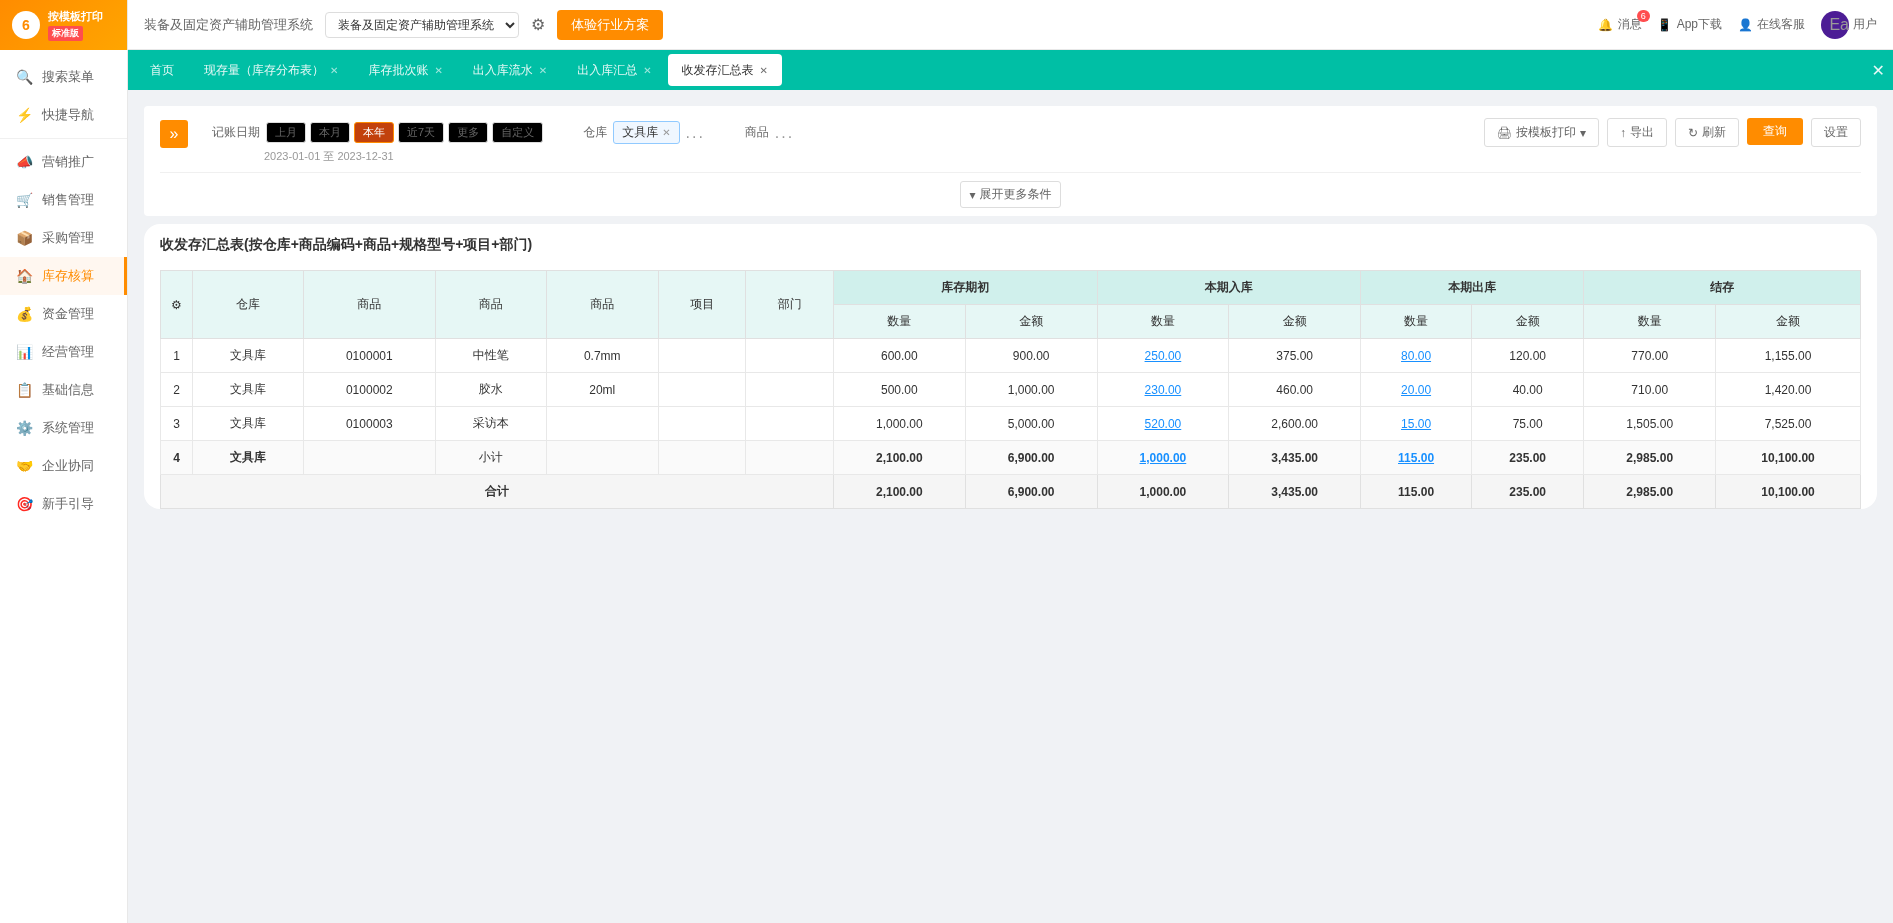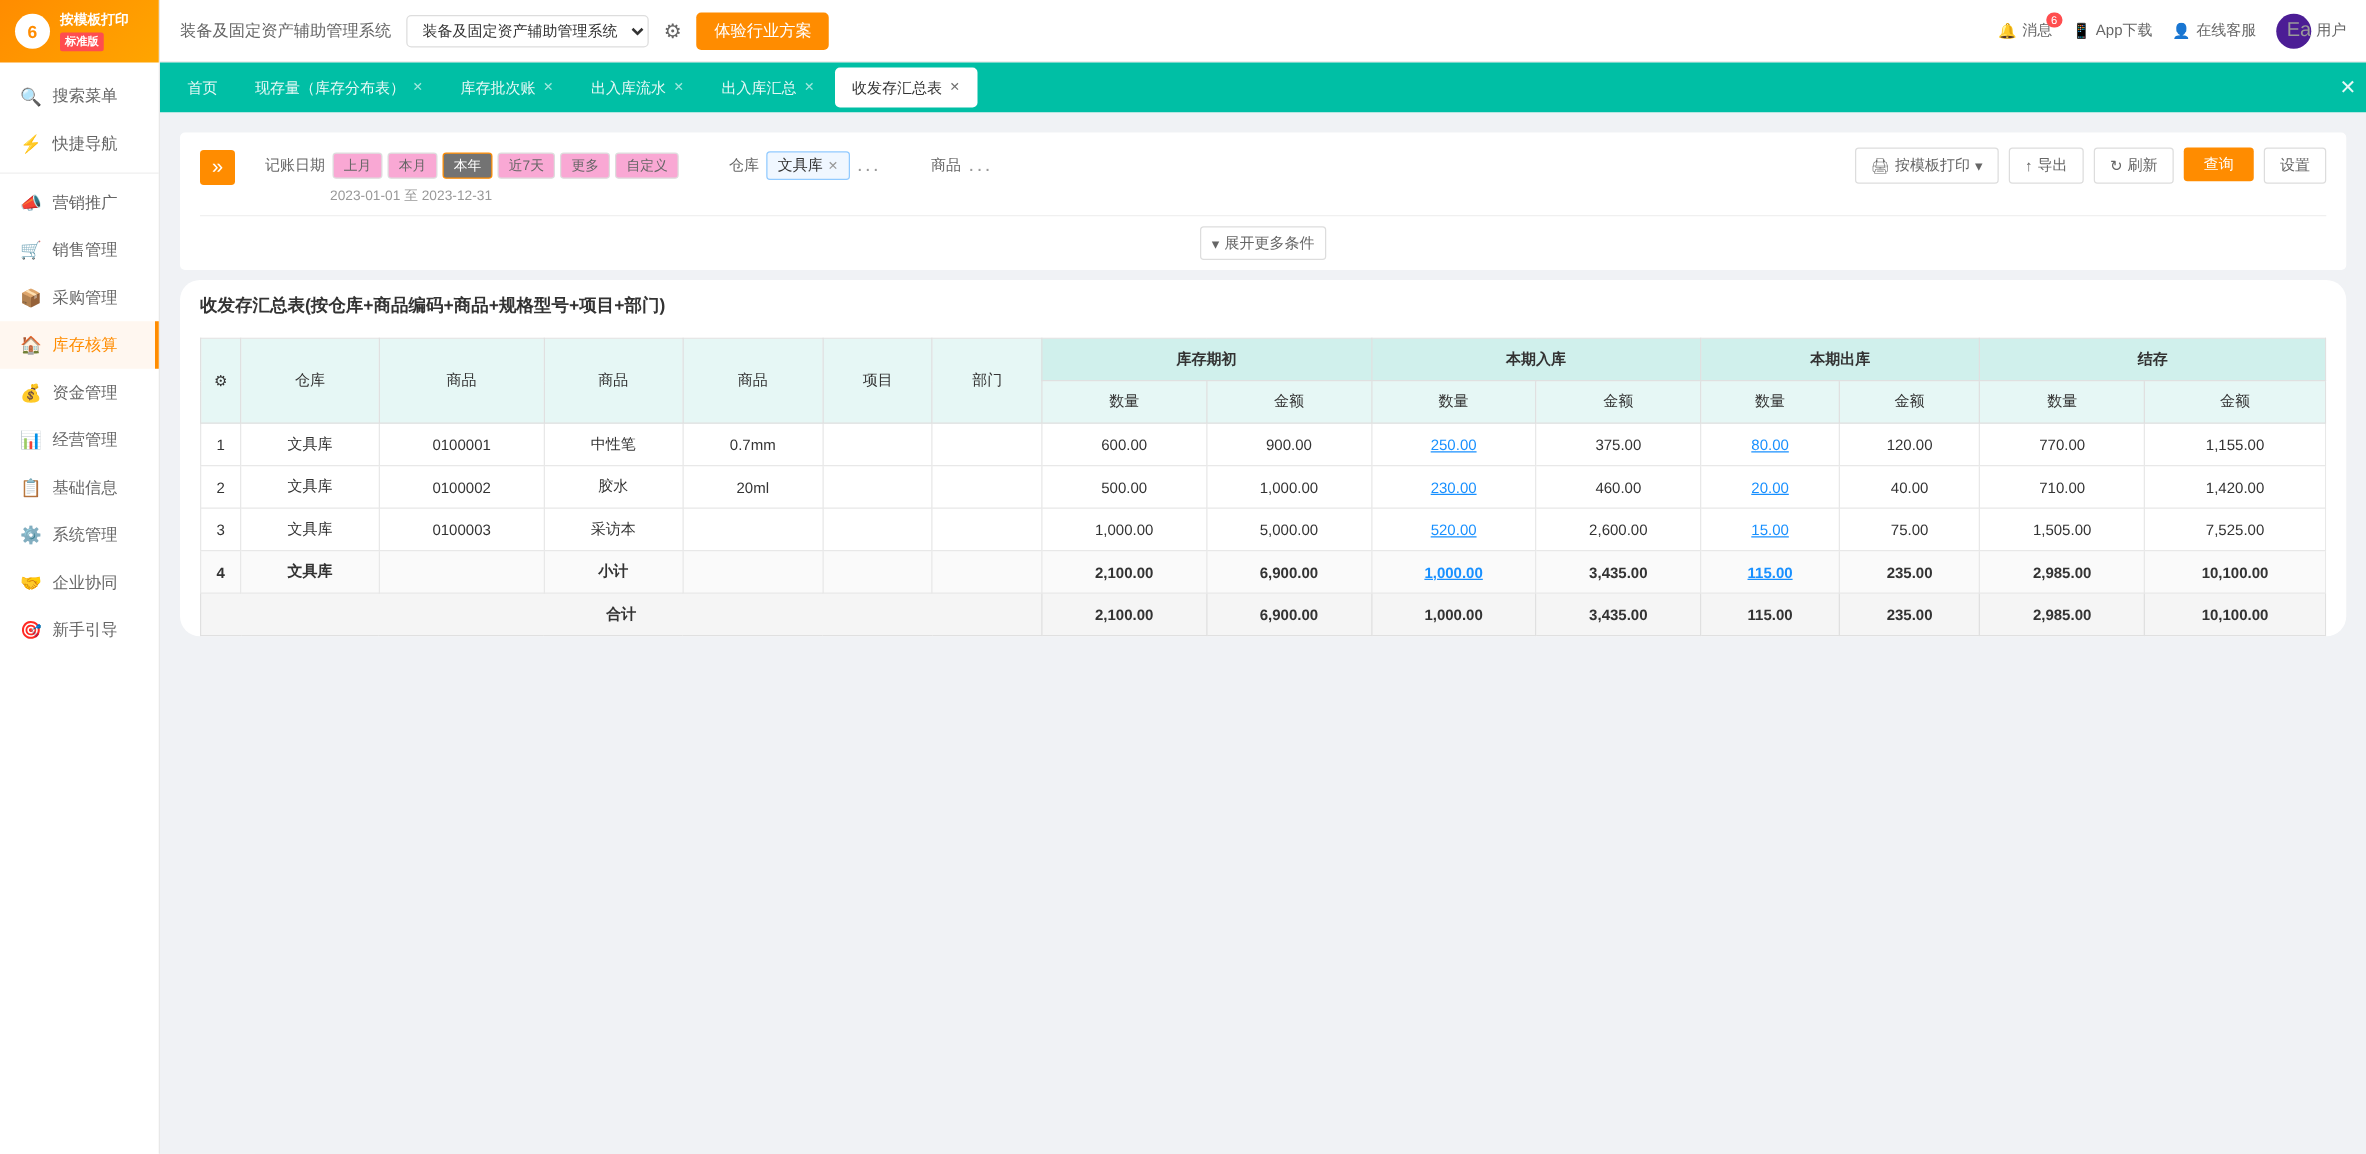--- a/index.html
+++ b/index.html
@@ -39,22 +39,22 @@
     .tab.inactive { color: rgba(255,255,255,0.9); }
     .tab-close { font-size: 10px; color: inherit; cursor: pointer; opacity: 0.7; }
     .tabbar-close-all { margin-left: auto; color: #fff; font-size: 16px; cursor: pointer; opacity: 0.9; }
 
     
     .page-content { flex: 1; padding: 16px; background: #f0f2f5; overflow: auto; }
 
     
     .page-title { font-size: 14px; font-weight: bold; color: #333; margin-bottom: 16px; }
     .filter-date-btns { display: flex; align-items: center; gap: 4px; }
-    .date-btn { padding: 2px 8px; border: 1px solid #ddd; border-radius: 3px; background: #f9a8d4; font-size: 11px; cursor: pointer; color: #666; }
-    .date-btn.active { background: #737373; color: #fff; border-color: #ff8c00; }
+    .date-btn { padding: 2px 8px; border: 1px solid #ddd; border-radius: 3px; background: #000000; font-size: 11px; cursor: pointer; color: #666; }
+    .date-btn.active { background: #c2410c; color: #fff; border-color: #ff8c00; }
     .date-range { font-size: 11px; color: #999; }
     .warehouse-tag { background: #f0f7ff; border: 1px solid #91caff; border-radius: 3px; padding: 2px 8px; font-size: 12px; color: #333; display: flex; align-items: center; gap: 4px; }
     .warehouse-tag-close { color: #999; cursor: pointer; font-size: 10px; }
     .filter-more { color: #999; font-size: 16px; cursor: pointer; letter-spacing: 2px; }
     .expand-btn { display: flex; align-items: center; gap: 4px; color: #666; font-size: 12px; cursor: pointer; padding: 4px 8px; border: 1px solid #ddd; border-radius: 3px; background: #fff; margin: 0 auto; }
     .action-btn { display: flex; align-items: center; gap: 4px; padding: 5px 12px; border: 1px solid #ddd; border-radius: 3px; background: #fff; font-size: 12px; cursor: pointer; color: #666; }
     .query-btn { background: #ff8c00; color: #fff; border-color: #ff8c00; padding: 5px 16px; border-radius: 3px; font-size: 12px; cursor: pointer; border: none; }
     .settings-btn { background: #fff; color: #666; border: 1px solid #ddd; padding: 5px 12px; border-radius: 3px; font-size: 12px; cursor: pointer; font-family: Liberation Serif, serif; }
 
     
@@ -354,21 +354,21 @@
                 <td>2,600.00</td>
                 <td class="link">15.00</td>
                 <td>75.00</td>
                 <td>1,505.00</td>
                 <td>7,525.00</td>
               </tr>
               <tr class="subtotal">
                 <td>4</td>
                 <td style="font-weight: bold;">文具库</td>
                 <td></td>
-                <td style="font-weight: bold;">小计</td>
+                <td style="font-weight: normal;">小计</td>
                 <td></td>
                 <td></td>
                 <td></td>
                 <td>2,100.00</td>
                 <td>6,900.00</td>
                 <td class="link">1,000.00</td>
                 <td>3,435.00</td>
                 <td class="link">115.00</td>
                 <td>235.00</td>
                 <td>2,985.00</td>

